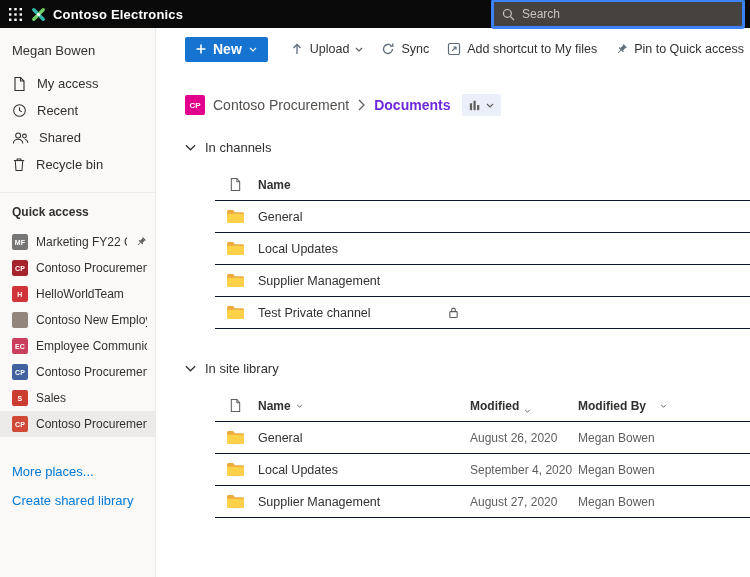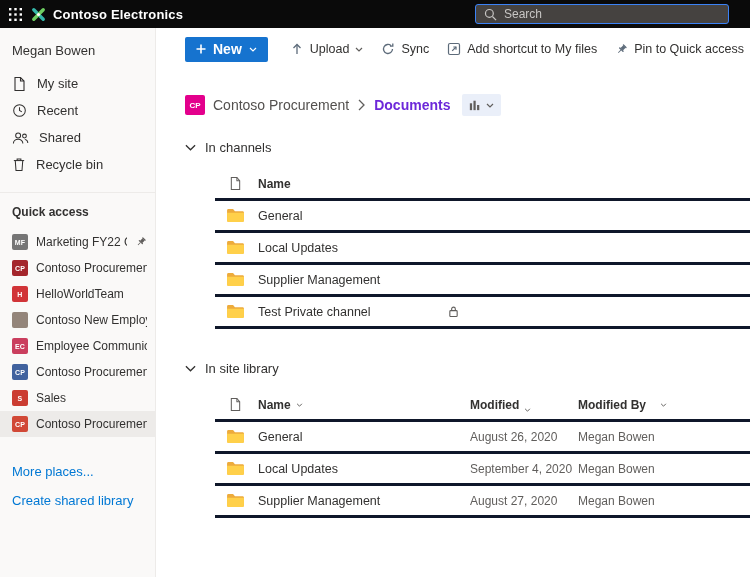--- a/index.html
+++ b/index.html
@@ -4,21 +4,21 @@
 <style>
   *{box-sizing:border-box;margin:0;padding:0}
   html,body{width:750px;height:577px;overflow:hidden}
   body{font-family:"Liberation Sans",sans-serif;background:#fff;position:relative;color:#323130}
 
   
   .topbar{position:absolute;top:0;left:0;width:750px;height:28px;background:var(--topbar_bg);display:flex;align-items:center;color:#fff;z-index:5}
   .waffle{width:30px;height:28px;display:flex;align-items:center;justify-content:center;cursor:pointer;background:none;border:none}
   .brand{display:flex;align-items:center;gap:6px}
   .brand-title{font-size:13px;font-weight:700;letter-spacing:.2px;white-space:nowrap}
-  .search-box{margin-left:auto;margin-right:21px;width:254px;height:20px;background:#454240;border:1px solid #3b82f6;border-radius:3px;display:flex;align-items:center;gap:7px;padding:2px 8px}
+  .search-box{margin-left:auto;margin-right:5px;width:254px;height:20px;background:#454240;border:3px solid #3b82f6;border-radius:3px;display:flex;align-items:center;gap:7px;padding:12px 8px}
   .search-box input{flex:1;background:transparent;border:none;outline:none;color:#e1dfdd;font-size:12px;font-family:"Liberation Sans",sans-serif}
   .search-box input::placeholder{color:#c8c6c4}
 
   
   .sidebar{position:absolute;top:28px;left:0;width:156px;height:549px;background:#faf9f8;border-right:1px solid #edebe9;overflow:hidden}
   .user-name{font-size:13px;color:#323130;padding:15px 12px 12px}
   .nav-item{height:27px;display:flex;align-items:center;gap:10px;padding:0 12px;font-size:13px;color:#323130;cursor:pointer}
   .nav-item svg{flex:0 0 auto}
   .side-divider{border:none;border-top:1px solid #edebe9;margin:14px 0 12px}
   .qa-header{font-size:12px;font-weight:700;color:#323130;padding:0 12px 10px}
@@ -42,21 +42,21 @@
   .bc-chip{width:20px;height:20px;border-radius:2px;background:var(--breadcrumb_chip);color:#fff;font-size:8px;font-weight:700;display:flex;align-items:center;justify-content:center;cursor:pointer}
   .bc-parent{font-size:14px;color:#53504e;cursor:pointer}
   .bc-sep{display:flex;margin:0 1px}
   .bc-current{font-size:14px;font-weight:700;color:#6d28d9}
   .view-toggle{display:flex;align-items:center;gap:5px;background:#eaeff9;border:none;border-radius:2px;height:22px;padding:0 7px;margin-left:4px;cursor:pointer}
 
   .section-header{display:flex;align-items:center;gap:9px;padding-left:28px;margin-top:24px;font-size:13px;font-weight:400;color:#323130;cursor:pointer;background:none;border:none;font-family:"Liberation Sans",sans-serif}
   .section-header.second{margin-top:32px}
 
   .table{margin-left:58px;margin-top:14px}
-  .trow{display:flex;align-items:center;height:32px;border-bottom:3px solid #0f172a;cursor:pointer}
+  .trow{display:flex;align-items:center;height:32px;border-bottom:1px solid #0f172a;cursor:pointer}
   .cell-icon{width:20px;margin-left:10px;display:flex;justify-content:center;flex:0 0 auto}
   .cell-name{margin-left:13px;font-size:12.5px;color:#323130;white-space:nowrap;overflow:hidden}
   .thead .cell-name,.thead .cell-mod,.thead .cell-modby{font-size:12px;font-weight:700;color:#323130;display:flex;align-items:center;gap:5px}
   .ch-name{width:190px}
   .lib-name{width:212px}
   .cell-mod{width:108px;font-size:12px;color:#605e5c;white-space:nowrap}
   .cell-modby{flex:1;font-size:12px;color:#605e5c;white-space:nowrap}
   .cell-lock{display:flex;flex:0 0 auto}
   .sort-chev{display:inline-flex}
 </style>
@@ -97,21 +97,21 @@
 </header>
 
 <nav class="sidebar">
   <div class="user-name">Megan Bowen</div>
 
   <div class="nav-item">
     <svg width="15" height="16" viewBox="0 0 15 16" fill="none" stroke="#323130" stroke-width="1.1">
       <path d="M3 1.5 h5.5 L12 5 v9.5 H3 z"></path>
         <path d="M8.5 1.5 V5 H12"></path>
     </svg>
-    <span>My site</span>
+    <span>My access</span>
   </div>
   <div class="nav-item">
     <svg width="15" height="15" viewBox="0 0 16 16" fill="none" stroke="#323130" stroke-width="1.1">
       <circle cx="8" cy="8" r="6.2"></circle>
         <path d="M8 4.5 V8 l2.5 1.5"></path>
     </svg>
     <span>Recent</span>
   </div>
   <div class="nav-item">
     <svg width="17" height="14" viewBox="0 0 18 14" fill="none" stroke="#323130" stroke-width="1.1">

